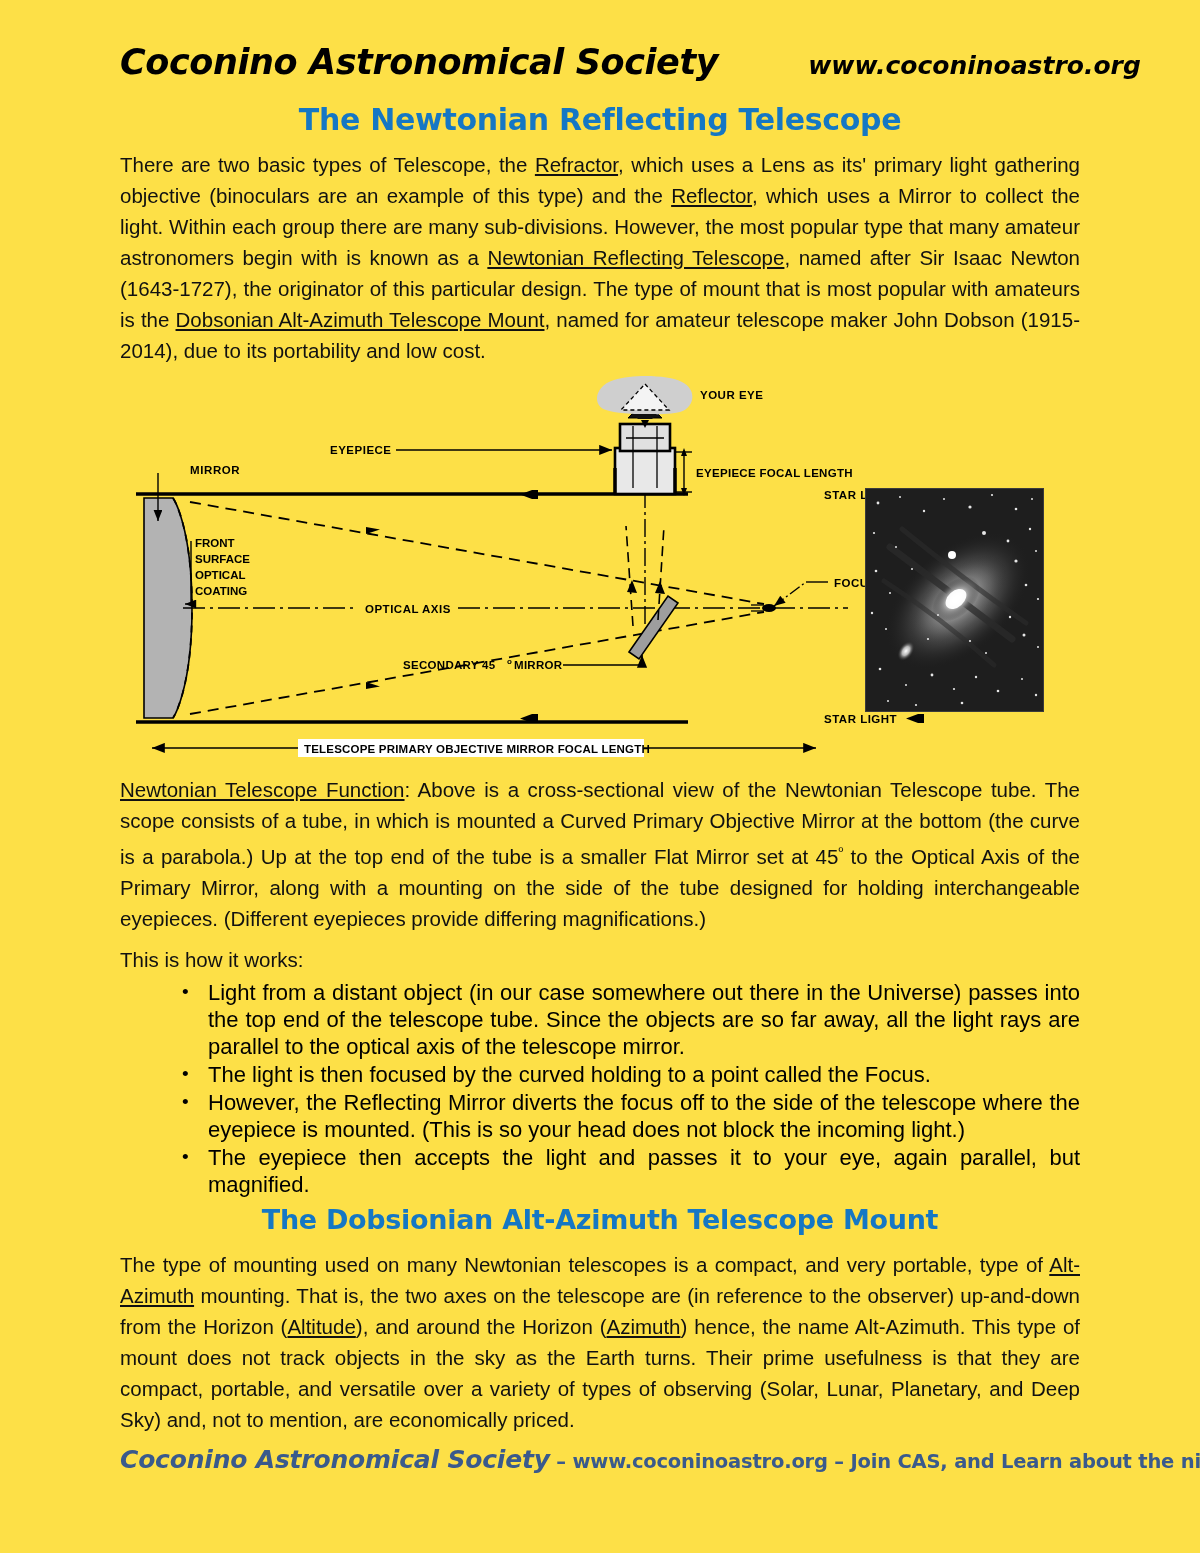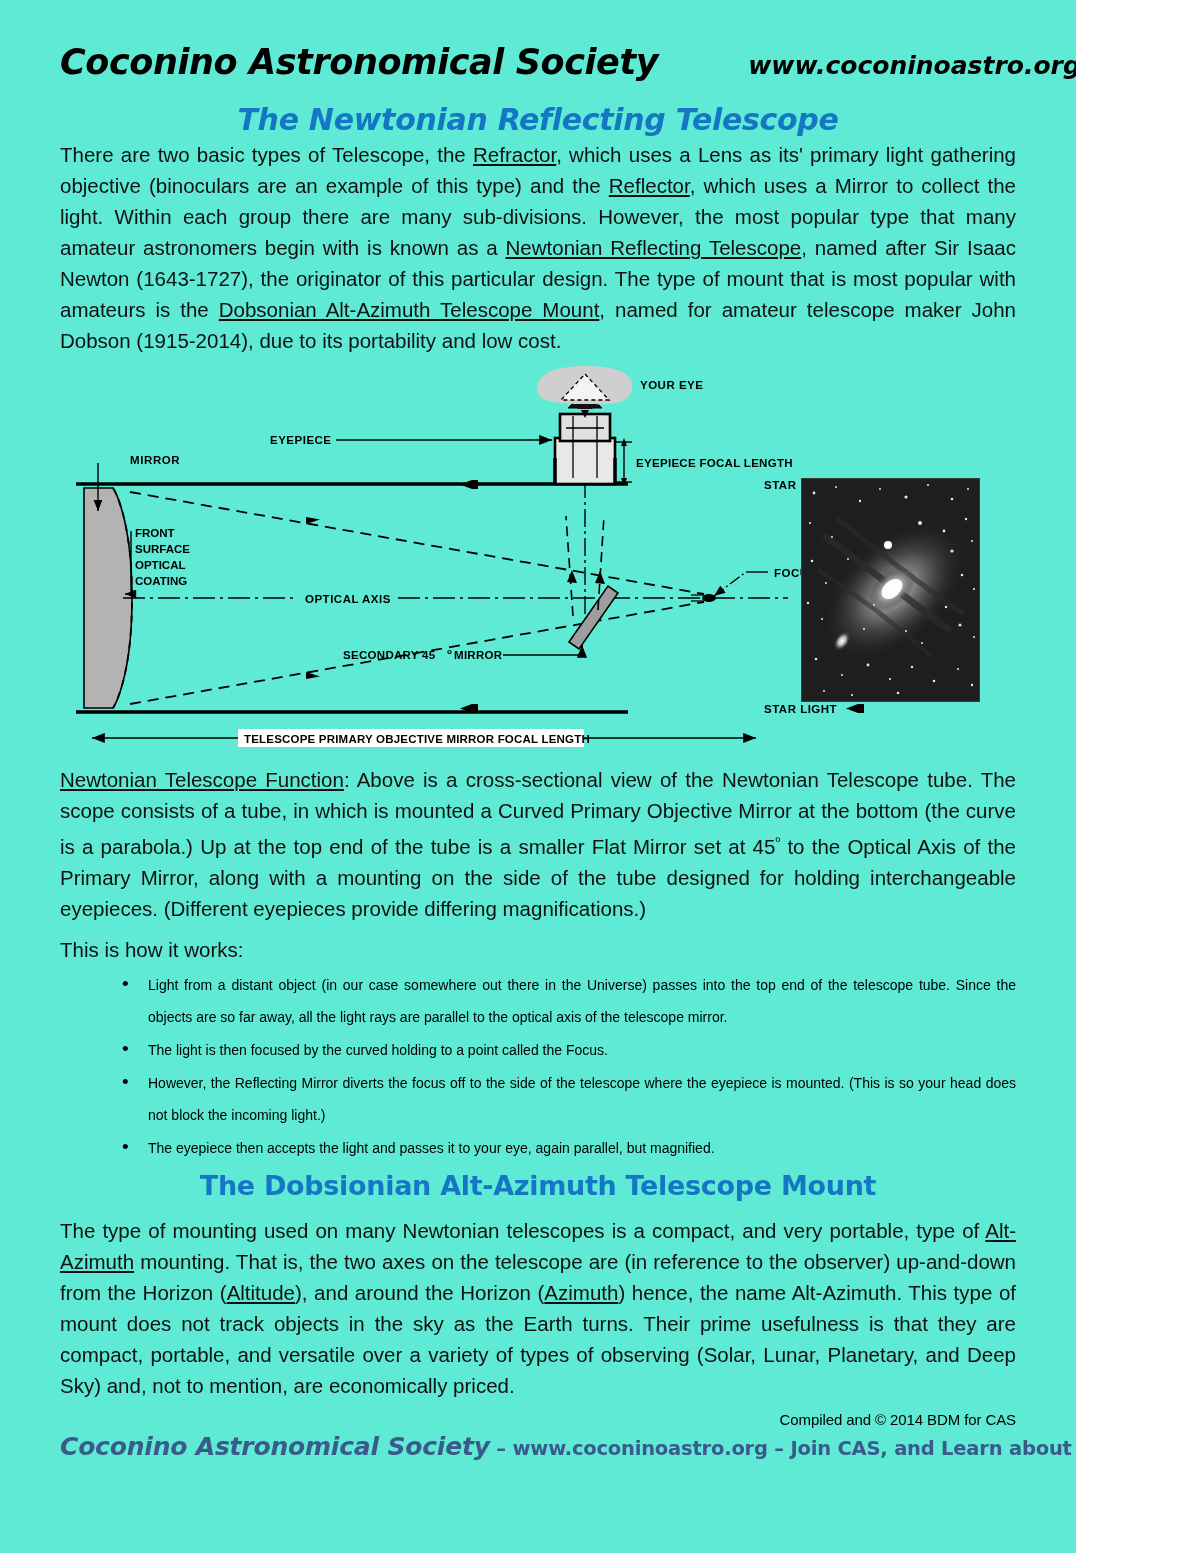--- a/index.html
+++ b/index.html
@@ -6,26 +6,26 @@
     margin: 0;
     padding: 0;
     background: #ffffff;
   }
   body {
     font-family: "Liberation Sans", sans-serif;
     color: #000000;
   }
   .page {
     position: relative;
-    width: 1076px;
+    width: 1200px;
     height: 1553px;
-    background: #5eead4;
+    background: #fde047;
     overflow: hidden;
     box-sizing: border-box;
-    padding: 0 60px;
+    padding: 0 120px;
   }
 
   
   .masthead {
     position: relative;
     height: 92px;
     padding-top: 42px;
     box-sizing: border-box;
     display: flex;
     align-items: baseline;
@@ -54,22 +54,21 @@
     text-align: center;
     color: #1577c4;
     font-family: "DejaVu Sans", sans-serif;
     font-weight: bold;
     margin: 0;
     letter-spacing: -0.3px;
   }
   h1.doc-title {
     font-size: 30px;
     margin-top: 10px;
-    margin-bottom: 2px;
-    font-style: italic;
+    margin-bottom: 12px;
   }
   h2.section-title {
     font-size: 27px;
     margin-top: 0;
     margin-bottom: 14px;
   }
 
   
   p.body {
     text-align: justify;
@@ -84,22 +83,22 @@
 
   
   ul.works {
     margin: 4px 0 6px 0;
     padding-left: 62px;
     list-style: none;
   }
   ul.works li {
     position: relative;
     text-align: justify;
-    font-size: 14px;
-    line-height: 32px;
+    font-size: 22px;
+    line-height: 27px;
     margin-bottom: 1px;
     padding-left: 26px;
   }
   ul.works li::before {
     content: "\2022";
     position: absolute;
     left: 0;
     top: -1px;
     font-size: 19px;
   }
@@ -369,19 +368,18 @@
     <li>Light from a distant object (in our case somewhere out there in the Universe) passes into the top end of the telescope tube. Since the objects are so far away, all the light rays are parallel to the optical axis of the telescope mirror.</li>
     <li>The light is then focused by the curved holding to a point called the Focus.</li>
     <li>However, the Reflecting Mirror diverts the focus off to the side of the telescope where the eyepiece is mounted. (This is so your head does not block the incoming light.)</li>
     <li>The eyepiece then accepts the light and passes it to your eye, again parallel, but magnified.</li>
   </ul>
 
   <h2 class="section-title">The Dobsionian Alt-Azimuth Telescope Mount</h2>
 
   <p class="body"><span>The type of mounting used on many Newtonian telescopes is a compact, and very portable, type of </span><span class="u">Alt-Azimuth</span><span> mounting. That is, the two axes on the telescope are (in reference to the observer) up-and-down from the Horizon (</span><span class="u">Altitude</span><span>), and around the Horizon (</span><span class="u">Azimuth</span><span>) hence, the name Alt-Azimuth. This type of mount does not track objects in the sky as the Earth turns. Their prime usefulness is that they are compact, portable, and versatile over a variety of types of observing (Solar, Lunar, Planetary, and Deep Sky) and, not to mention, are economically priced.</span></p>
 
-  <div class="copyright">Compiled and © 2014 BDM for CAS</div>
 
   <div class="footer-line">
     <span class="footer-org">Coconino Astronomical Society</span><span class="footer-tag"> – www.coconinoastro.org – Join CAS, and Learn about the night sky.</span>
   </div>
 
 </div>
 
 </body></html>

